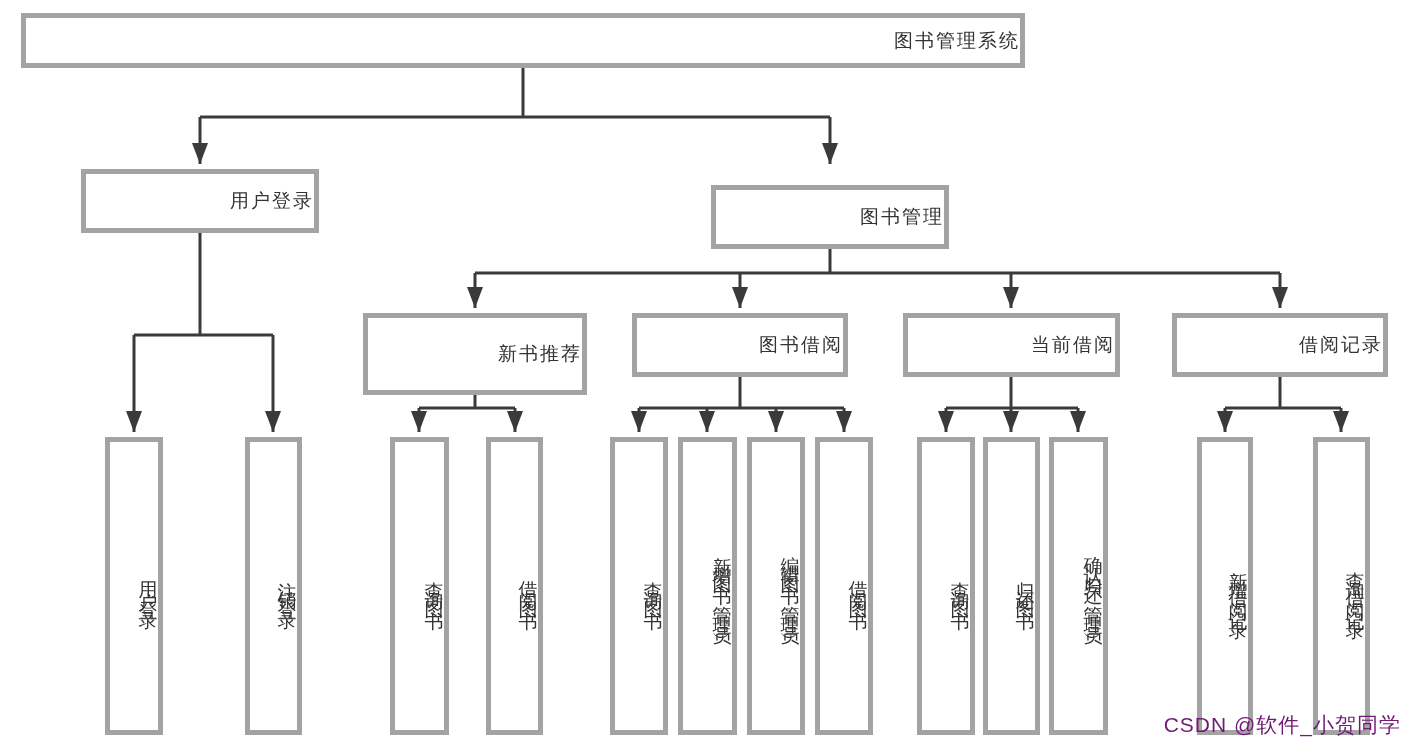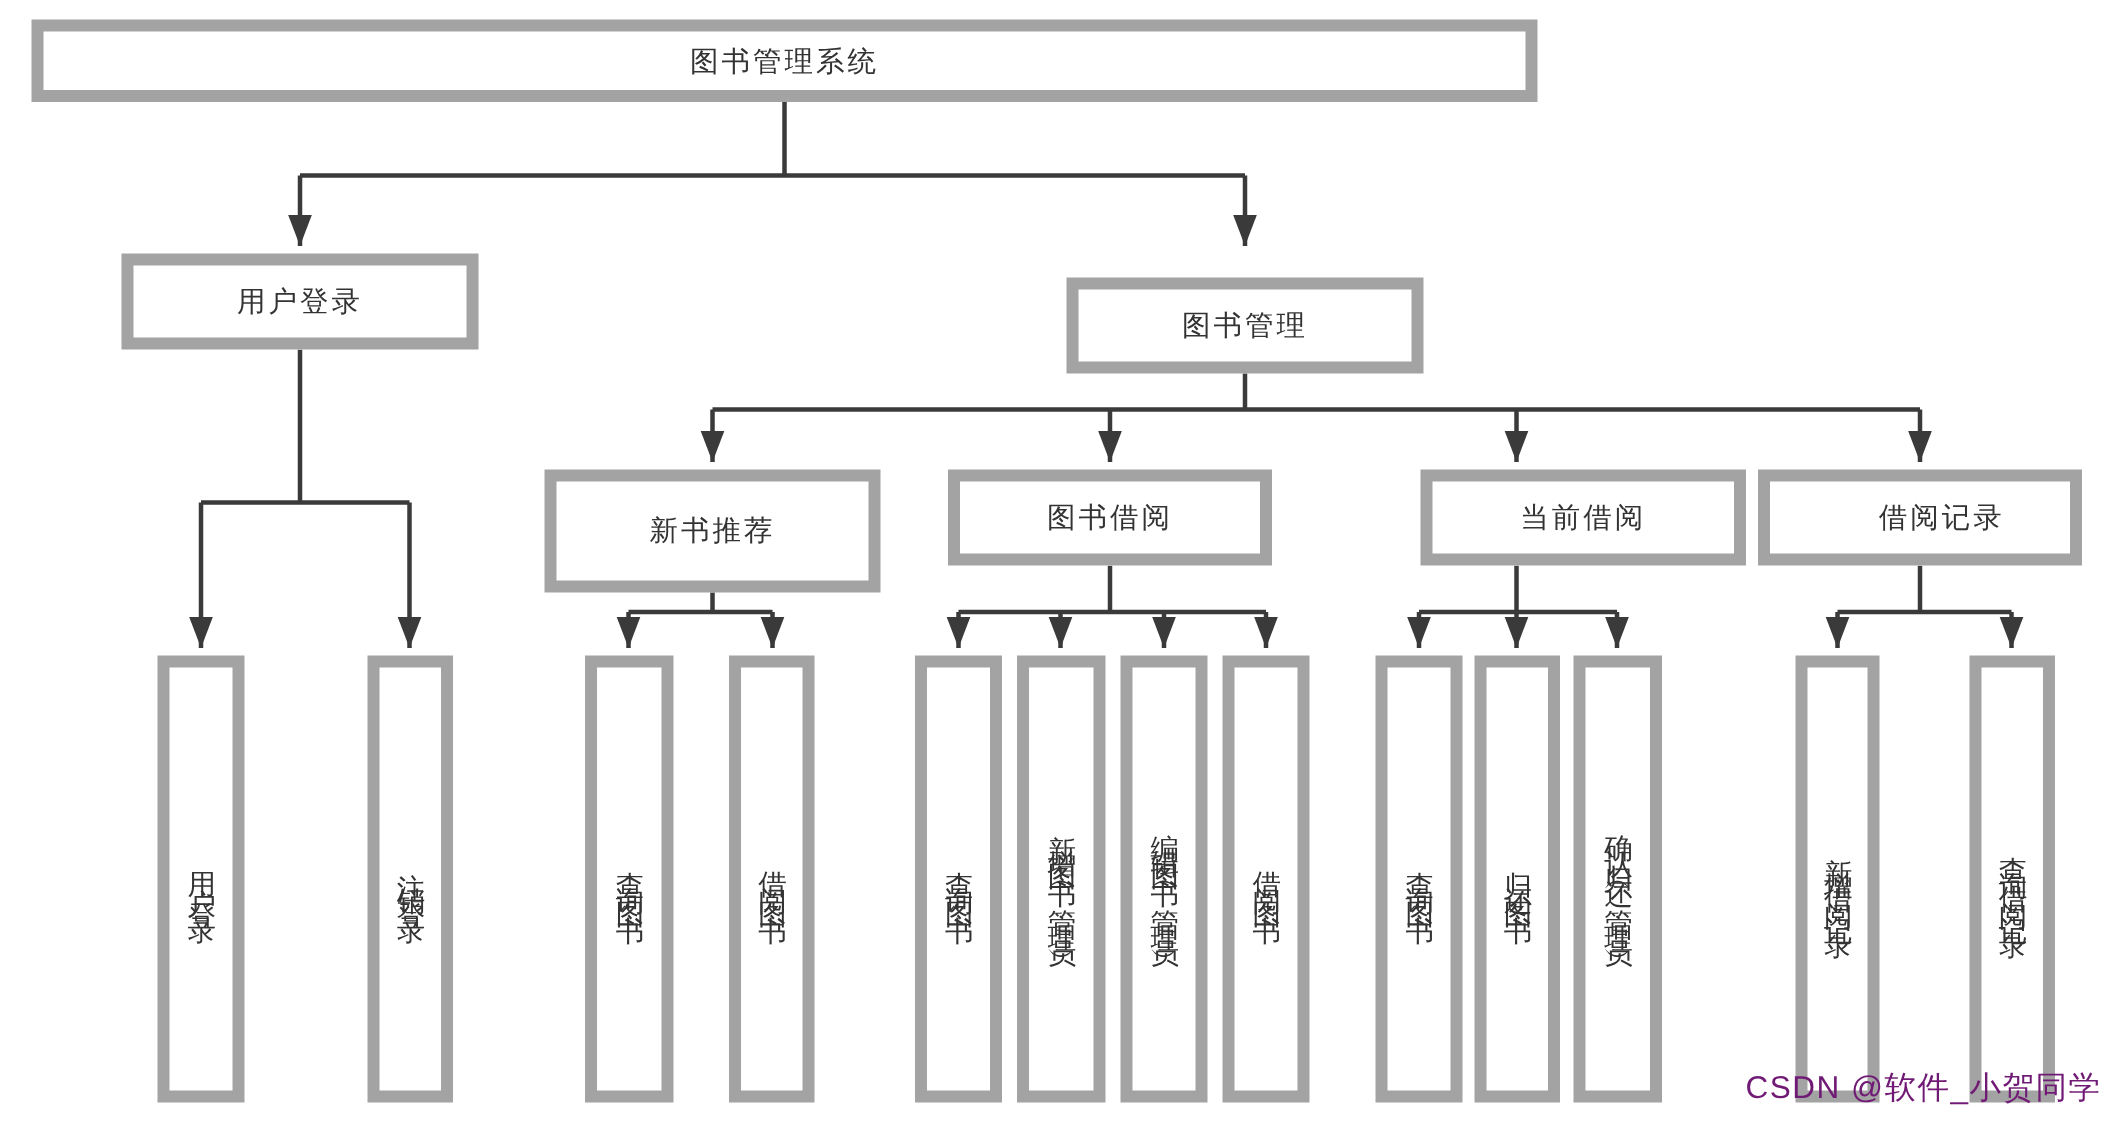--- a/index.html
+++ b/index.html
@@ -2,35 +2,35 @@
 <html><head>
 <meta charset="utf-8">
 <style>
   html,body{margin:0;padding:0;background:#ffffff;}
   #canvas{
     position:relative;width:1405px;height:747px;background:#ffffff;overflow:hidden;
     font-family:"Liberation Sans","DejaVu Sans",sans-serif;color:#333333;
   }
   #edges{position:absolute;left:0;top:0;z-index:0;}
   .box{
-    position:absolute;z-index:1;background:#ffffff;border:8px solid #a3a3a3;
-    display:flex;align-items:center;justify-content:center;box-sizing:border-box;
+    position:absolute;z-index:1;background:#ffffff;border:5px solid #a3a3a3;
+    display:flex;align-items:center;justify-content:flex-end;box-sizing:border-box;
   }
   .hlabel{font-size:19px;letter-spacing:2px;white-space:nowrap;}
   .leaf .vlabel{
     writing-mode:vertical-rl;text-orientation:mixed;
     font-size:19px;letter-spacing:10px;line-height:1;white-space:nowrap;
   }
   
   .n-root   {left:21px;  top:13px;  width:1004px;height:55px;}
   .n-l2a    {left:81px;  top:169px; width:238px; height:64px;}
   .n-l2b    {left:711px; top:185px; width:238px; height:64px;}
   .n-l3a    {left:363px; top:313px; width:224px; height:82px;}
   .n-l3b    {left:632px; top:313px; width:216px; height:64px;}
-  .n-l3c    {left:903px; top:313px; width:217px; height:64px;margin-left:44px;}
+  .n-l3c    {left:903px; top:313px; width:217px; height:64px;}
   .n-l3d    {left:1172px;top:313px; width:216px; height:64px;padding-left:29px;}
   .leaf     {top:437px;height:298px;}
   .f1 {left:105px; width:58px;}
   .f2 {left:245px; width:57px;}
   .f3 {left:390px; width:59px;}
   .f4 {left:486px; width:57px;}
   .f5 {left:610px; width:58px;}
   .f6 {left:678px; width:59px;}
   .f7 {left:747px; width:58px;}
   .f8 {left:815px; width:58px;}

